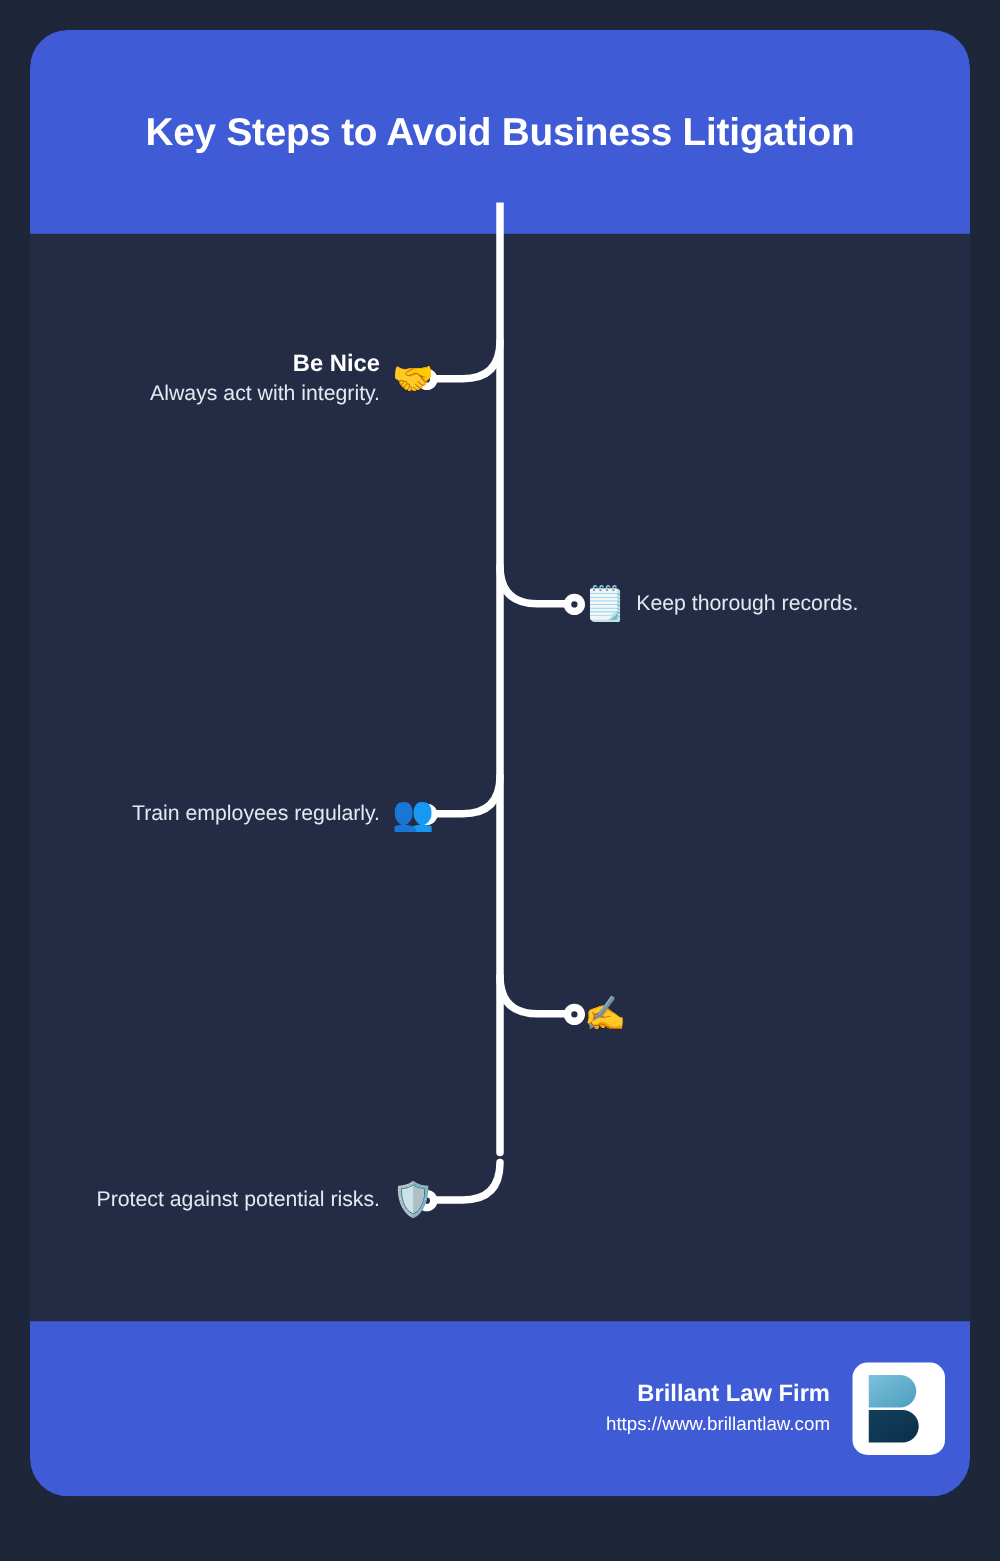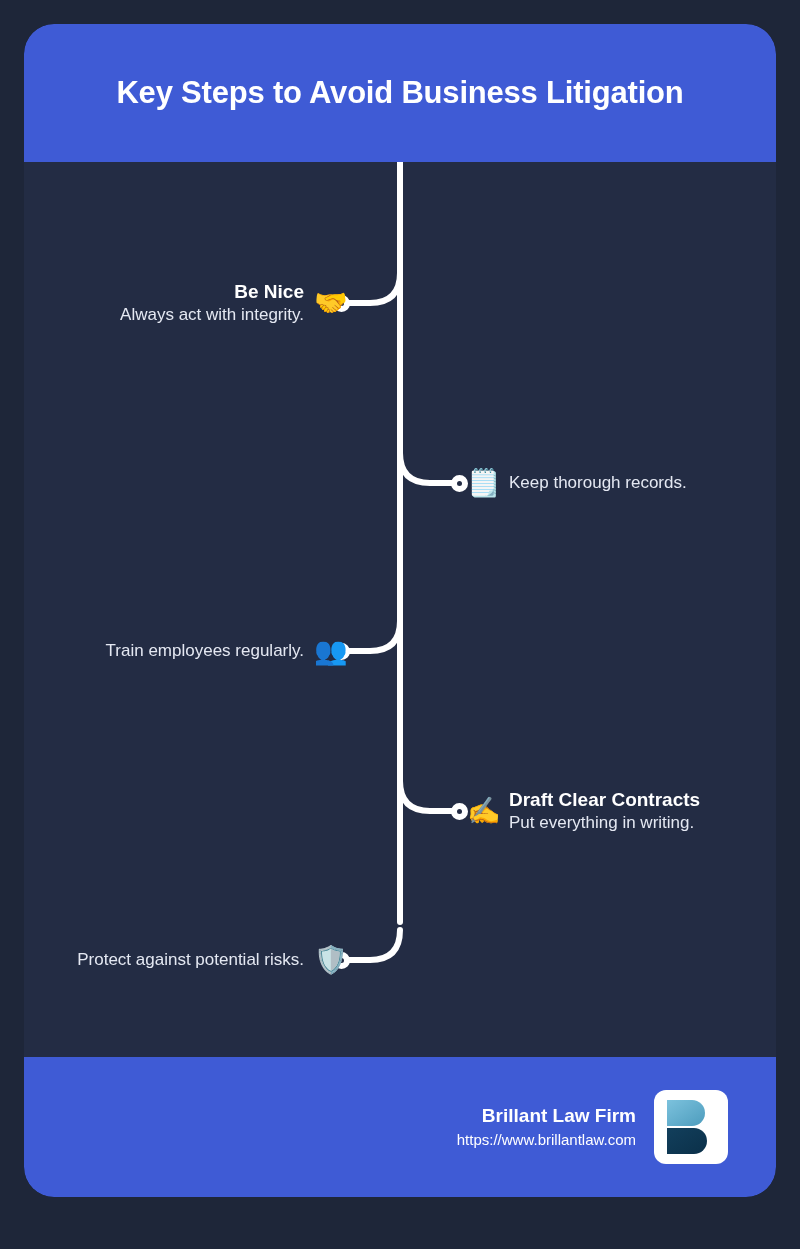--- a/index.html
+++ b/index.html
@@ -33,21 +33,21 @@
     border-radius: 30px;
     overflow: hidden;
   }
 
   
   .header {
     position: absolute;
     left: 0;
     top: 0;
     width: 752px;
-    height: 138px;
+    height: 163px;
     background: #3f5bd5;
     border-radius: 30px 30px 0 0;
     display: flex;
     align-items: center;
     justify-content: center;
   }
   .header-title {
     color: #ffffff;
     font-size: 31px;
     font-weight: bold;
@@ -149,21 +149,21 @@
     position: absolute;
     left: 0;
     bottom: 0;
     width: 752px;
     height: 140px;
     background: #3f5bd5;
     border-radius: 0 0 30px 30px;
     display: flex;
     align-items: center;
     justify-content: flex-end;
-    padding-right: 48px;
+    padding-right: 20px;
     box-sizing: border-box;
   }
   .footer-text {
     display: flex;
     flex-direction: column;
     align-items: flex-end;
     margin-right: 18px;
   }
   .footer-name {
     color: #ffffff;
@@ -241,24 +241,20 @@
 
       <div class="step left" style="top:457px;">
         <div class="step-text">
           <div class="step-desc">Train employees regularly.</div>
         </div>
         <div class="step-emoji">👥</div>
       </div>
 
       <div class="step right" style="top:617px;">
         <div class="step-emoji">✍️</div>
-        <div class="step-text">
-          <div class="step-title">Draft Clear Contracts</div>
-          <div class="step-desc">Put everything in writing.</div>
-        </div>
       </div>
 
       <div class="step left" style="top:766px;">
         <div class="step-text">
           <div class="step-desc">Protect against potential risks.</div>
         </div>
         <div class="step-emoji">🛡️</div>
       </div>
 
     </div>

